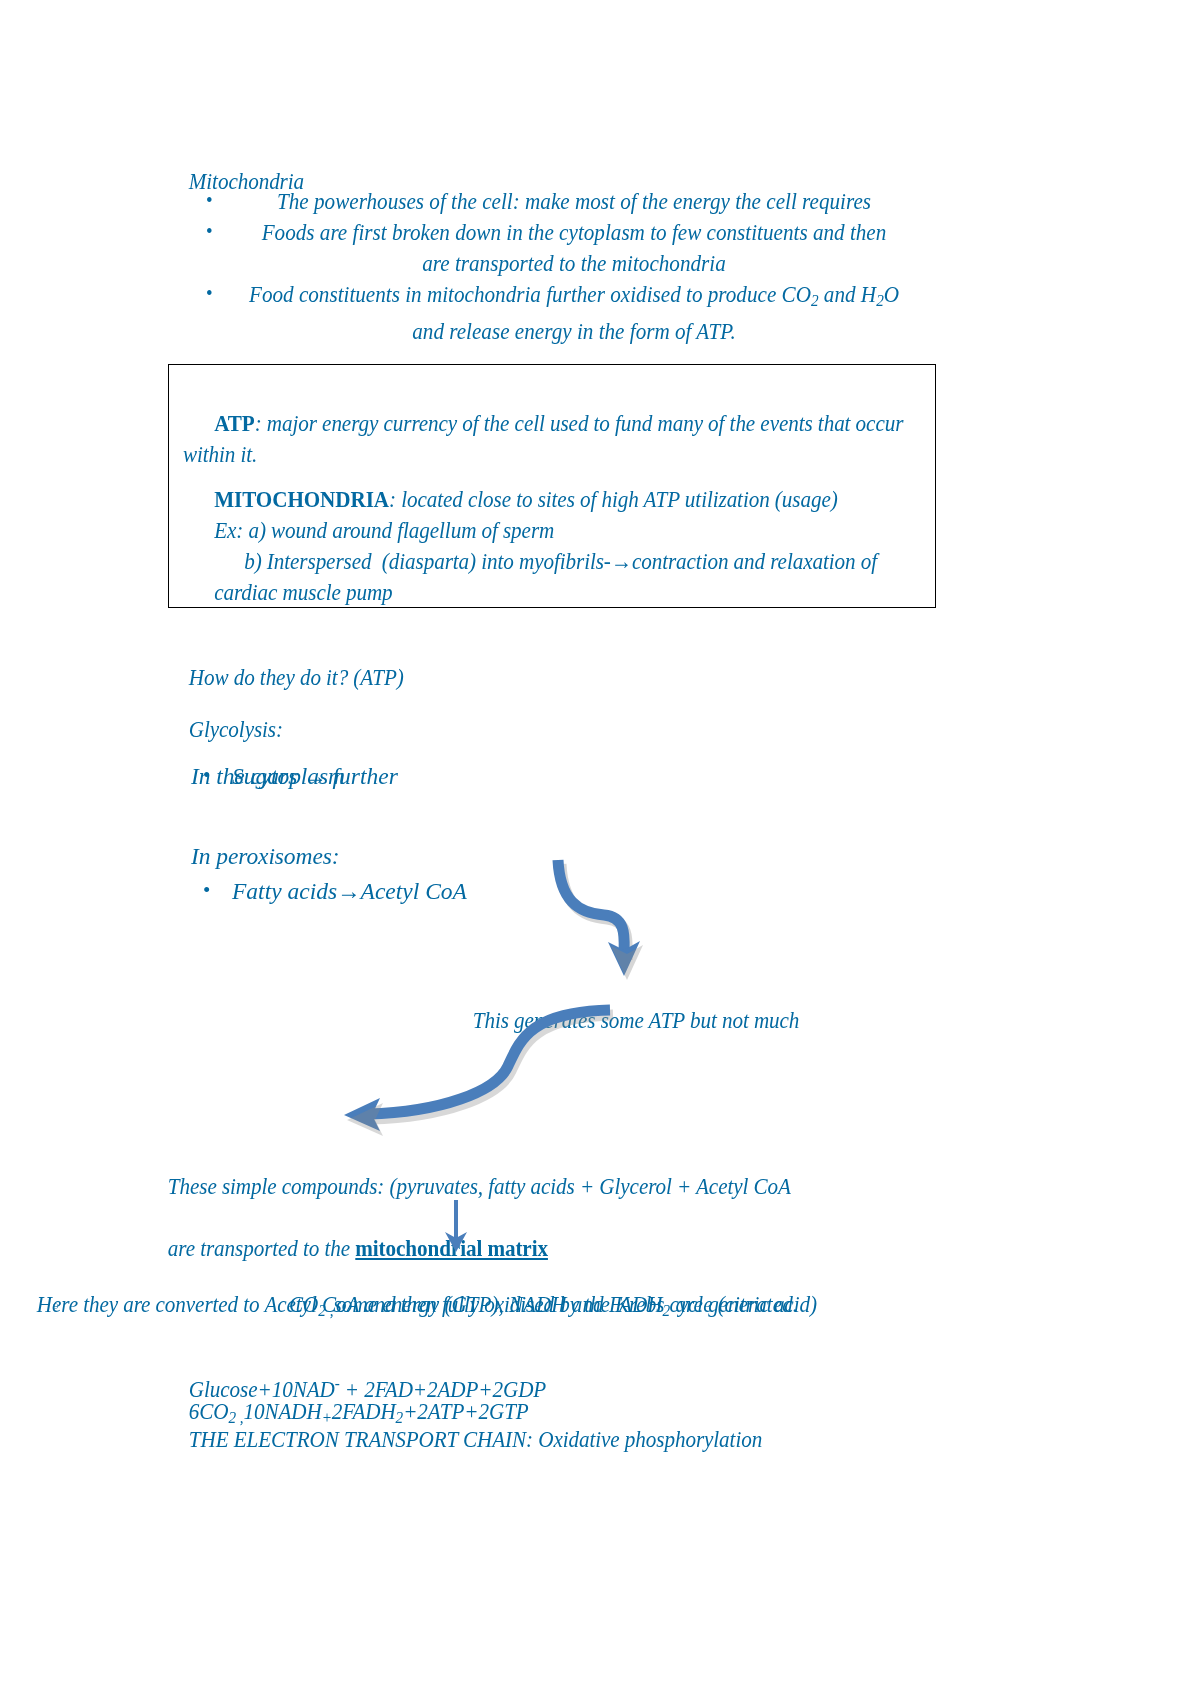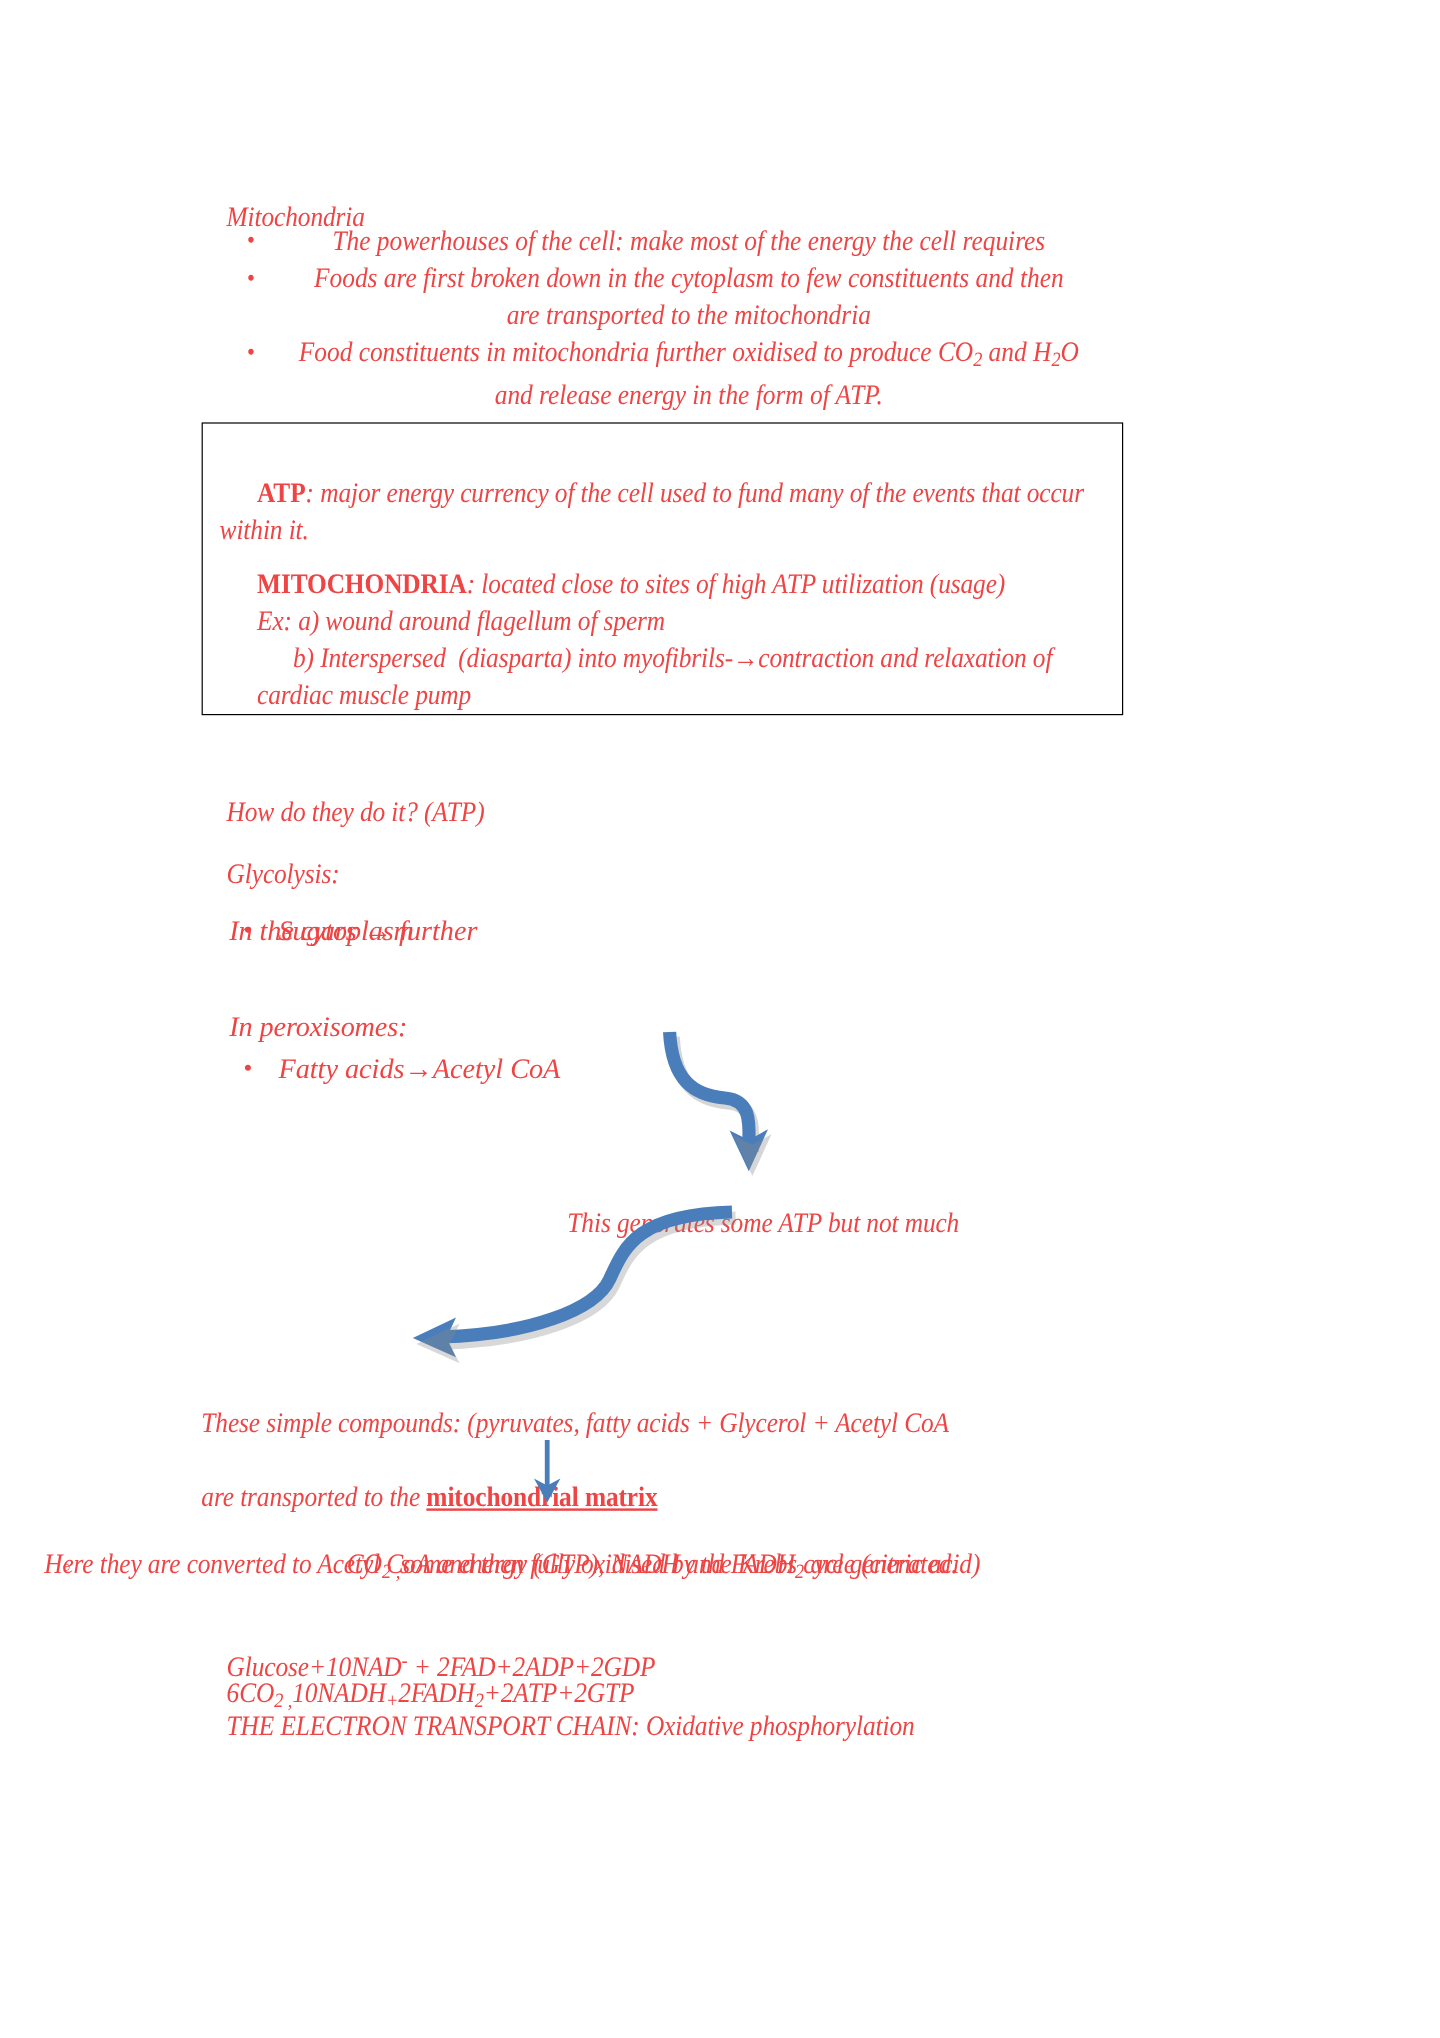--- a/index.html
+++ b/index.html
@@ -7,21 +7,21 @@
     padding: 0;
     background: #ffffff;
   }
   .page {
     position: relative;
     width: 1200px;
     height: 1698px;
     background: #ffffff;
     overflow: hidden;
     font-family: "Liberation Serif", "DejaVu Serif", serif;
-    color: #ef4444;
+    color: #0369a1;
   }
 
   
   .tx {
     position: absolute;
     font-style: italic;
     font-size: 23.5px;
     line-height: 31px;
     white-space: pre-wrap;
     letter-spacing: -0.1px;
@@ -98,21 +98,21 @@
     <li class="bullet cond">
       <span>Foods are first broken down in the cytoplasm to few constituents and then</span><br>
       <span>are transported to the mitochondria</span>
     </li>
     <li class="bullet cond">
       <span>Food constituents in mitochondria further oxidised to produce CO</span><sub>2</sub><span> and H</span><sub>2</sub><span>O</span><br>
       <span>and release energy in the form of ATP.</span>
     </li>
   </ul>
 
-  <div class="atpbox" style="left:168px; top:352px; width:768px; height:244px;padding-left:10px;">
+  <div class="atpbox" style="left:168px; top:364px; width:768px; height:244px;padding-left:10px;">
 
     <div class="tx cond" style="left:14px; top:12px; width:820px;">
       <b class="bld">ATP</b><span>: major energy currency of the cell used to fund many of the events that occur within it.</span>
     </div>
 
     <div class="tx cond" style="left:14px; top:88px; width:830px;">
       <b class="bld">MITOCHONDRIA</b><span>: located close to sites of high ATP utilization (usage)</span>
     </div>
 
     <div class="tx cond" style="left:14px; top:119px; width:830px;">

